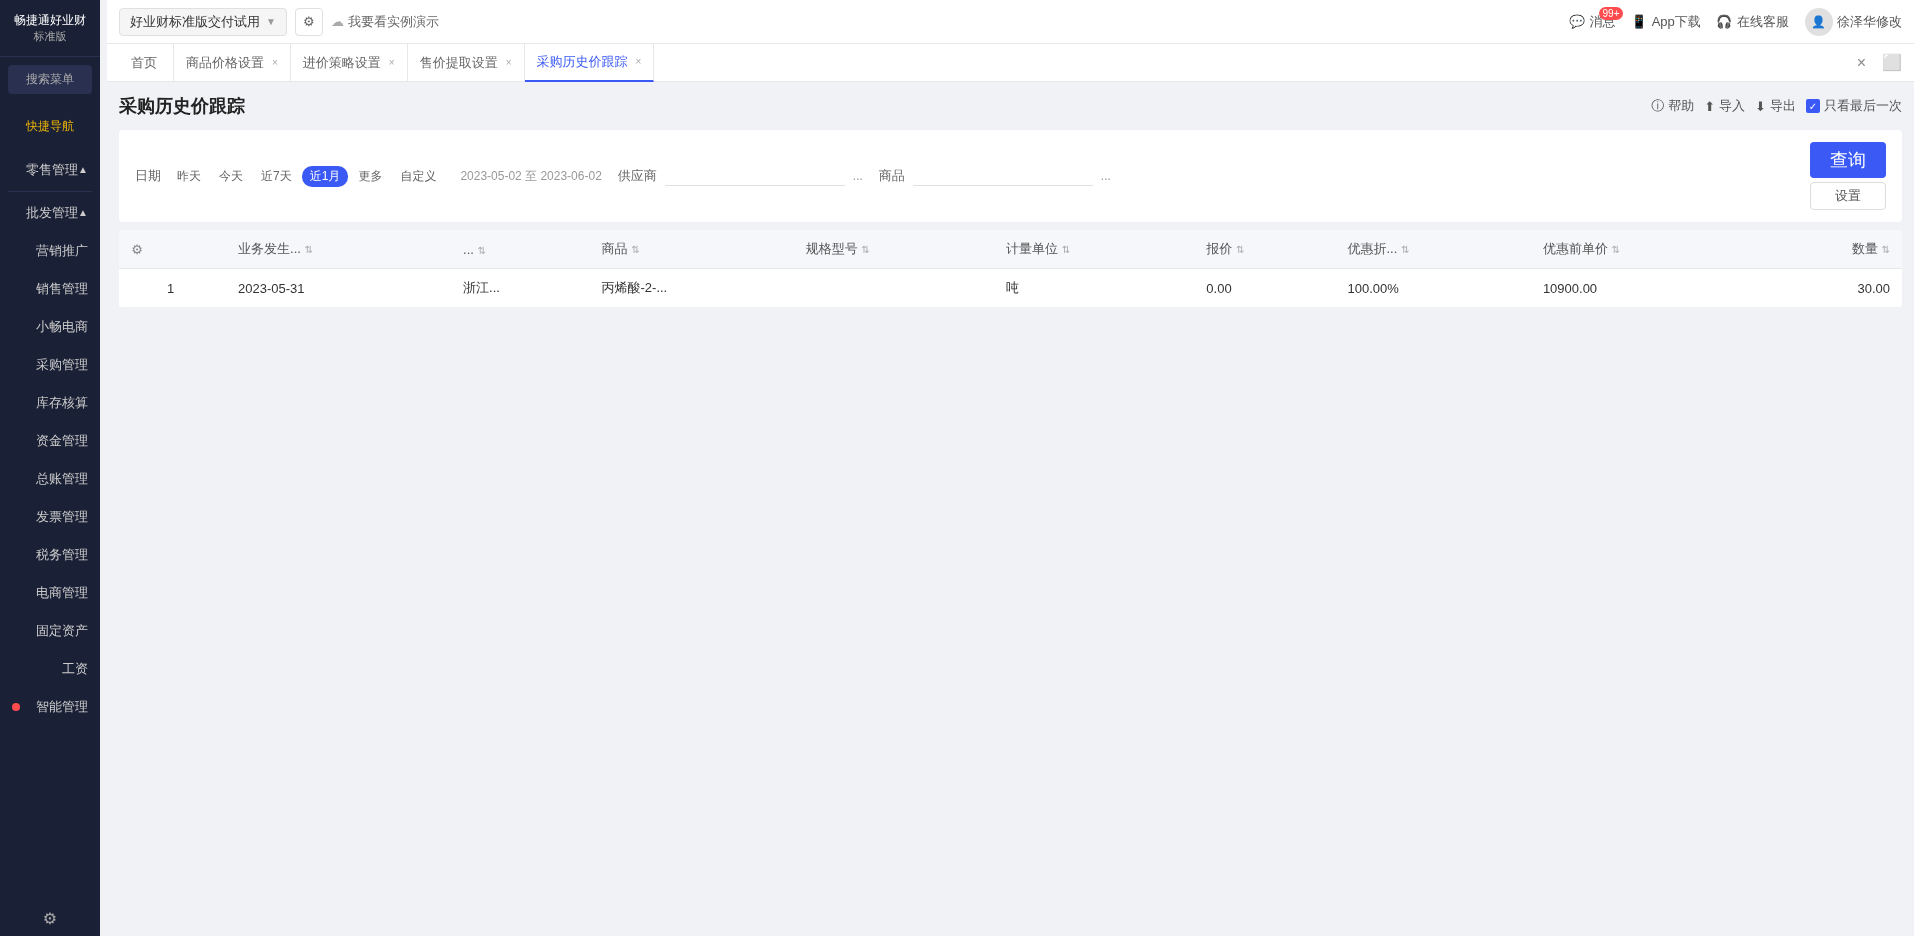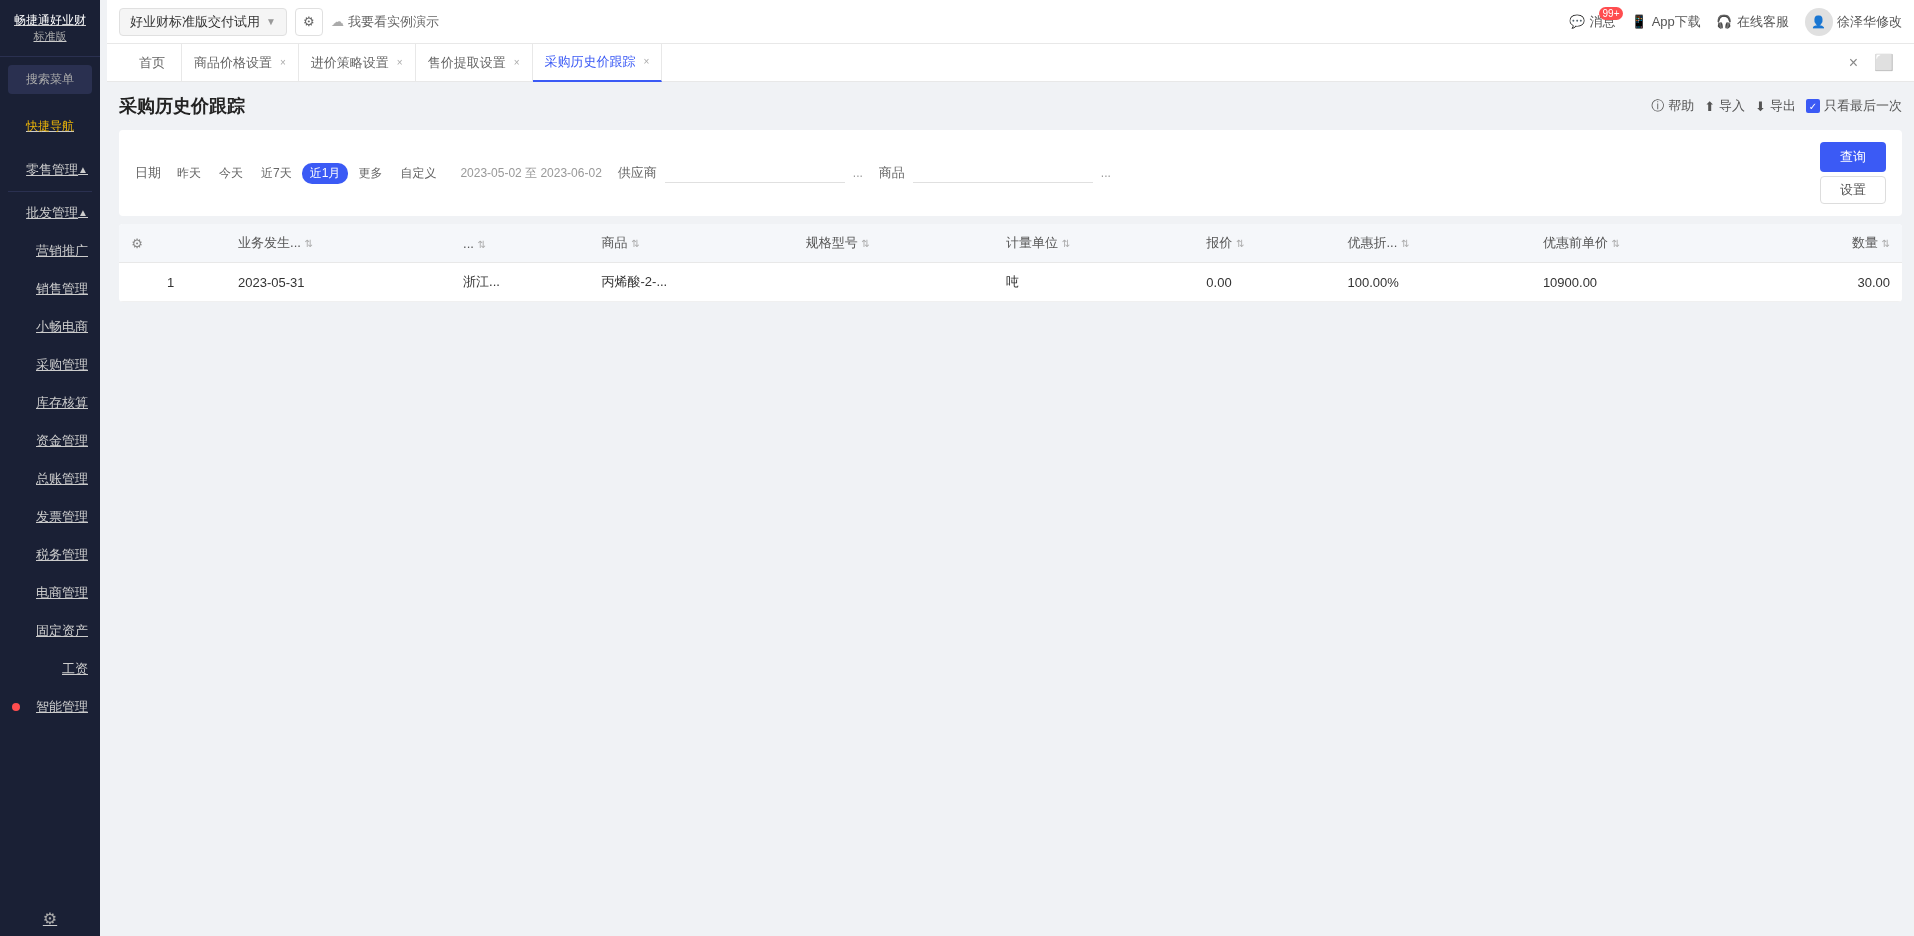--- a/index.html
+++ b/index.html
@@ -1,19 +1,19 @@
 <!DOCTYPE html>
 <html><head>
   <meta charset="utf-8">
   <style>
     * { margin: 0; padding: 0; box-sizing: border-box; }
     body { font-family: 'Microsoft YaHei', Arial, sans-serif; font-size: 13px; background: #f0f2f5; color: #333; display: flex; height: 936px; overflow: hidden; }
 
     
-    .sidebar { width: 100px; background: #1a2035; color: #ccc; display: flex; flex-direction: column; flex-shrink: 0; text-decoration: underline; }
+    .sidebar { width: 100px; background: #1a2035; color: #ccc; display: flex; flex-direction: column; flex-shrink: 0; }
     .sidebar-logo { padding: 12px 8px; background: #1a2035; border-bottom: 1px solid #2a3050; text-align: center; }
     .sidebar-logo .logo-text { color: #fff; font-size: 12px; line-height: 1.4; }
     .sidebar-logo .logo-sub { color: #aaa; font-size: 11px; }
     .sidebar-search { padding: 8px; }
     .sidebar-search-btn { width: 100%; background: #2a3050; border: none; color: #aaa; padding: 6px; border-radius: 4px; cursor: pointer; font-size: 12px; text-align: center; }
     .sidebar-nav-btn { padding: 8px; }
     .sidebar-nav-item { width: 100%; background: transparent; border: none; color: #eab308; padding: 8px 4px; cursor: pointer; font-size: 12px; text-align: center; display: block; }
     .sidebar-section { padding: 0; }
     .sidebar-item { display: flex; align-items: center; justify-content: space-between; padding: 10px 12px; cursor: pointer; font-size: 13px; color: #ccc; }
     .sidebar-item .item-label { flex: 1; text-align: right; }
@@ -34,21 +34,21 @@
     .settings-btn { width: 28px; height: 28px; display: flex; align-items: center; justify-content: center; border: 1px solid #e0e0e0; border-radius: 4px; cursor: pointer; color: #666; }
     .demo-btn { display: flex; align-items: center; gap: 4px; color: #666; font-size: 13px; cursor: pointer; }
     .demo-btn .icon { color: #aaa; }
     .topbar-right { display: flex; align-items: center; gap: 16px; }
     .topbar-action { display: flex; align-items: center; gap: 4px; font-size: 13px; color: #555; cursor: pointer; position: relative; }
     .badge { position: absolute; top: -6px; right: -8px; background: #ff4d4f; color: #fff; font-size: 10px; border-radius: 8px; padding: 1px 4px; white-space: nowrap; }
     .user-info { display: flex; align-items: center; gap: 4px; font-size: 13px; color: #555; cursor: pointer; }
     .user-avatar { width: 28px; height: 28px; background: #e0e0e0; border-radius: 50%; display: flex; align-items: center; justify-content: center; color: #888; font-size: 12px; }
 
     
-    .tabs-bar { background: #fff; border-bottom: 1px solid #e8e8e8; display: flex; align-items: center; padding: 0 16px; height: 38px; flex-shrink: 0; }
+    .tabs-bar { background: #fff; border-bottom: 1px solid #e8e8e8; display: flex; align-items: center; padding: 0 8px; height: 38px; flex-shrink: 0; }
     .tab { display: flex; align-items: center; gap: 4px; padding: 0 12px; height: 38px; font-size: 13px; cursor: pointer; color: #666; border-right: 1px solid #e8e8e8; white-space: nowrap; }
     .tab.active { color: #3b5af5; background: #fff; border-bottom: 2px solid #3b5af5; font-weight: 500; }
     .tab .close-btn { font-size: 10px; color: #aaa; margin-left: 4px; }
     .tab-home { padding: 0 16px; color: #666; }
     .tabs-controls { margin-left: auto; display: flex; align-items: center; gap: 8px; }
     .tab-ctrl-btn { font-size: 16px; color: #888; cursor: pointer; padding: 2px 4px; }
 
     
     .page-content { flex: 1; overflow: auto; background: #f0f2f5; padding: 12px; }
     .page-header { display: flex; align-items: center; justify-content: space-between; margin-bottom: 12px; }
@@ -64,21 +64,21 @@
     .filter-row { display: flex; align-items: center; gap: 16px; flex-wrap: wrap; }
     .filter-group { display: flex; align-items: center; gap: 8px; }
     .filter-label { color: #666; font-size: 13px; white-space: nowrap; }
     .filter-date-options { display: flex; align-items: flex-start; gap: 2px; }
     .date-opt { padding: 2px 8px; font-size: 12px; color: #666; cursor: pointer; border-radius: 10px; }
     .date-opt.active { background: #3b5af5; color: #fff; }
     .date-range { font-size: 12px; color: #999; }
     .filter-input { border: none; border-bottom: 1px solid #e0e0e0; padding: 2px 8px; font-size: 13px; outline: none; width: 180px; background: transparent; }
     .filter-more { color: #999; font-size: 12px; cursor: pointer; }
     .filter-actions { margin-left: auto; display: flex; flex-direction: column; gap: 4px; }
-    .btn-query { background: #3b5af5; color: #fff; border: none; border-radius: 4px; padding: 6px 20px; font-size: 13px; cursor: pointer; }
+    .btn-query { background: #3b5af5; color: #fff; border: none; border-radius: 4px; padding: 6px 20px; font-size: 18px; cursor: pointer; }
     .btn-settings { background: #fff; color: #555; border: 1px solid #ddd; border-radius: 4px; padding: 4px 16px; font-size: 13px; cursor: pointer; }
 
     
     .table-container { background: #fff; border-radius: 4px; overflow: auto; }
     table { width: 100%; border-collapse: collapse; font-size: 13px; }
     thead tr { background: #f5f7fa; }
     th { padding: 10px 12px; text-align: left; font-weight: 500; color: #555; border-bottom: 1px solid #e8e8e8; white-space: nowrap; }
     th .sort-icon { color: #aaa; font-size: 10px; vertical-align: middle; }
     td { padding: 10px 12px; border-bottom: 1px solid #f0f0f0; color: #333; white-space: nowrap; }
     .col-settings { width: 36px; text-align: center; }

